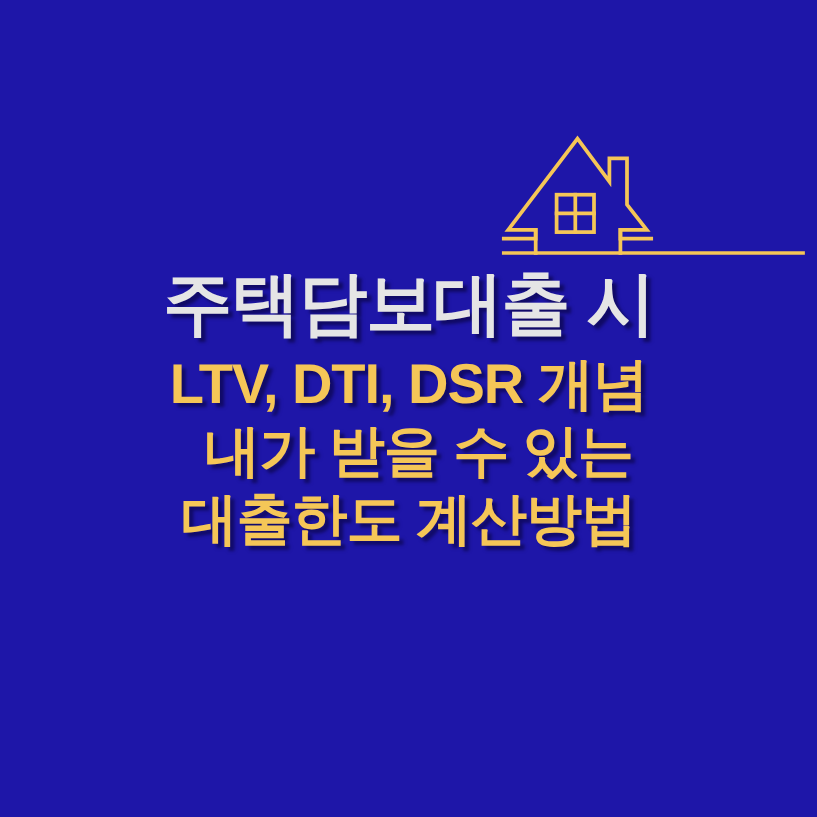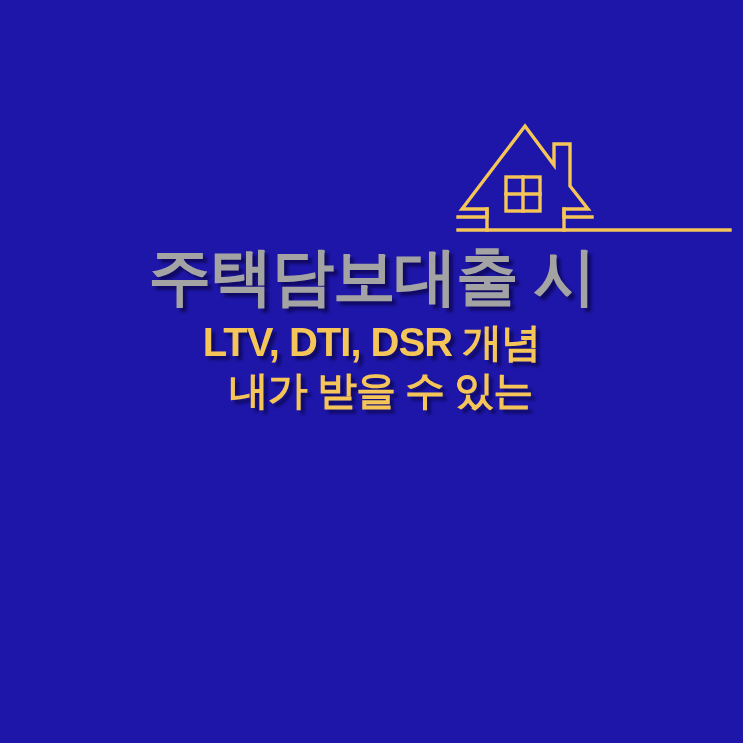--- a/index.html
+++ b/index.html
@@ -61,21 +61,21 @@
     line-height: 1.06;
     color: #ffffff;
     letter-spacing: -1.5px;
     white-space: nowrap;
     text-shadow: 4px 4px 3px rgba(8,4,60,0.62);
     margin: 0 0 8px 0;
     padding: 0;
   }
 
   .subline {
-    font-size: 40px;
+    font-size: 51px;
     font-weight: 700;
     line-height: 1.21;
     color: #f5c657;
     letter-spacing: -1px;
     white-space: nowrap;
     text-shadow: 4px 4px 3px rgba(8,4,60,0.60);
     margin: 0;
     padding: 0;
   }
 </style>
@@ -108,18 +108,19 @@
       <rect x="66" y="72" width="34" height="34"></rect>
       <line x1="83" y1="72" x2="83" y2="106"></line>
       <line x1="66" y1="89" x2="100" y2="89"></line>
 
       <line x1="18" y1="125" x2="290" y2="125"></line>
     </svg>
   </div>
 
 
   <div id="text-block">
-    <div class="headline" style="color: #a3a3a3;">주택담보대출 시</div>
+    <div class="headline" style="color: #e5e5e5;">주택담보대출 시</div>
     <div class="subline" style="color: rgb(245, 198, 87);">LTV,  DTI, DSR 개념</div>
     <div class="subline" style="color: rgb(245, 198, 87); padding-left: 18px;">내가 받을 수 있는</div>
+    <div class="subline" style="color: rgb(245, 198, 87);">대출한도 계산방법</div>
   </div>
 
 </div>
 
 </body></html>

